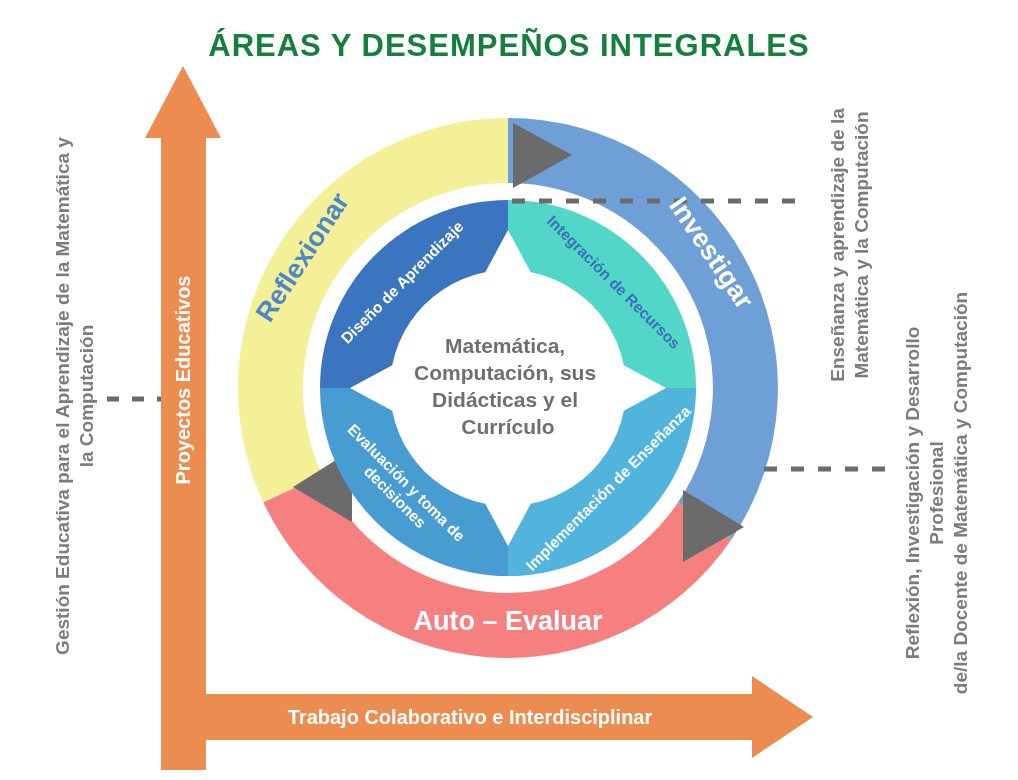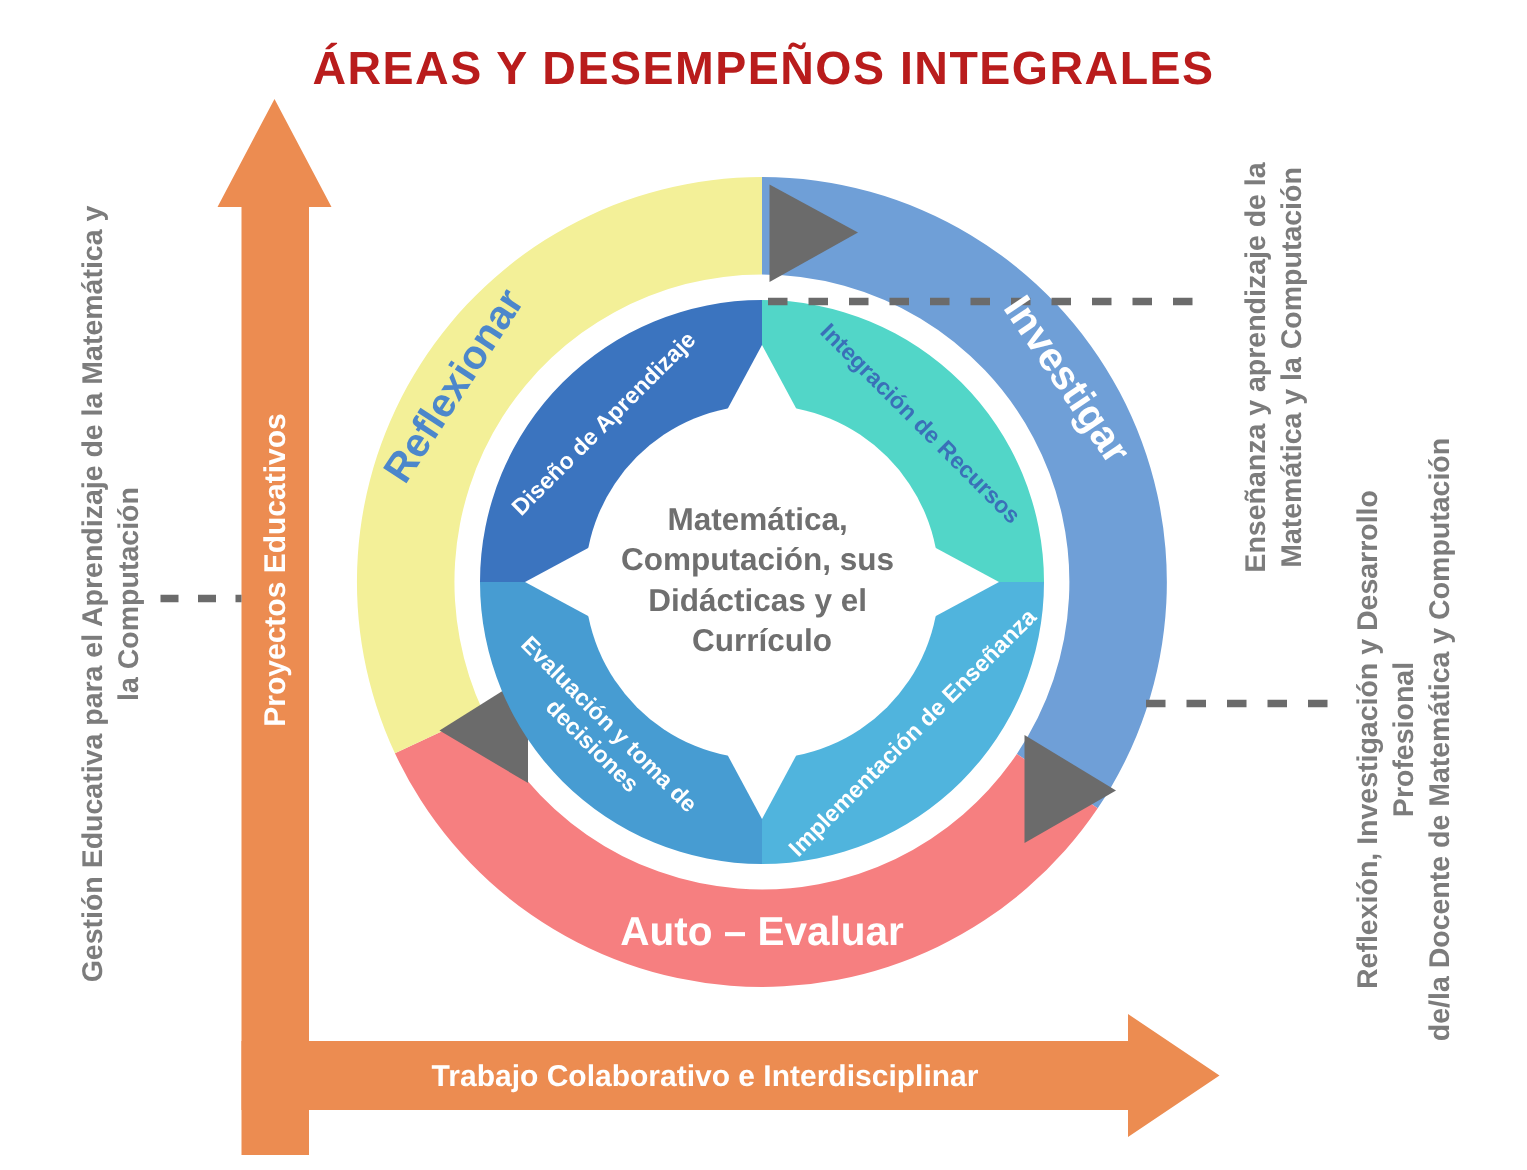--- a/index.html
+++ b/index.html
@@ -13,21 +13,21 @@
   .side-left{left:-215px;top:372px;width:580px;}
   .side-right-top{left:700px;top:221px;width:300px;}
   .side-right-bottom{left:717px;top:457px;width:440px;}
   svg text{font-family:"Liberation Sans", sans-serif;font-weight:bold;}
 </style>
 </head>
 <body>
 
 <div class="stage">
 
-  <div class="title" style="color: #b91c1c;">ÁREAS Y DESEMPEÑOS INTEGRALES</div>
+  <div class="title" style="color: #15803d;">ÁREAS Y DESEMPEÑOS INTEGRALES</div>
 
   <div class="side-label side-left" style="color: rgb(124, 124, 124);">
     <div>Gestión Educativa para el Aprendizaje de la Matemática y</div>
     <div>la Computación</div>
   </div>
 
   <div class="side-label side-right-top" style="color: rgb(124, 124, 124);">
     <div>Enseñanza y aprendizaje de la</div>
     <div>Matemática y la Computación</div>
   </div>

